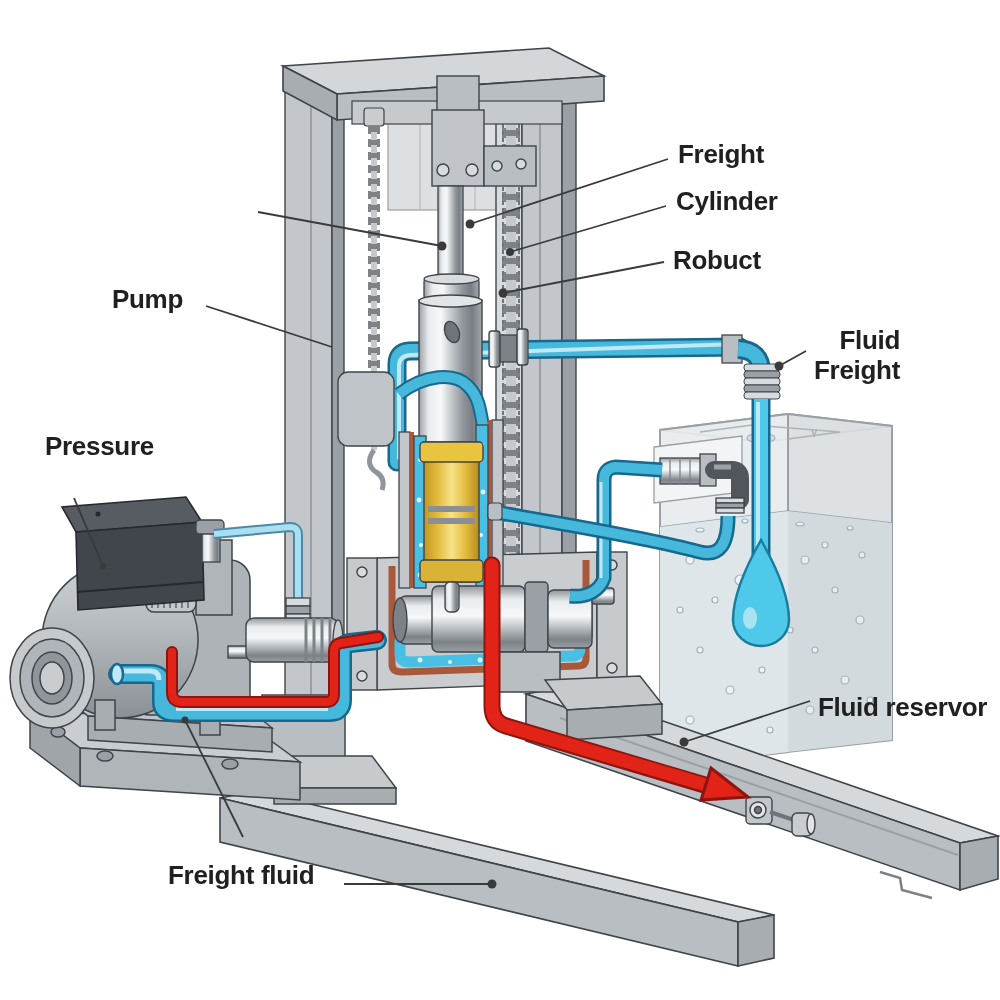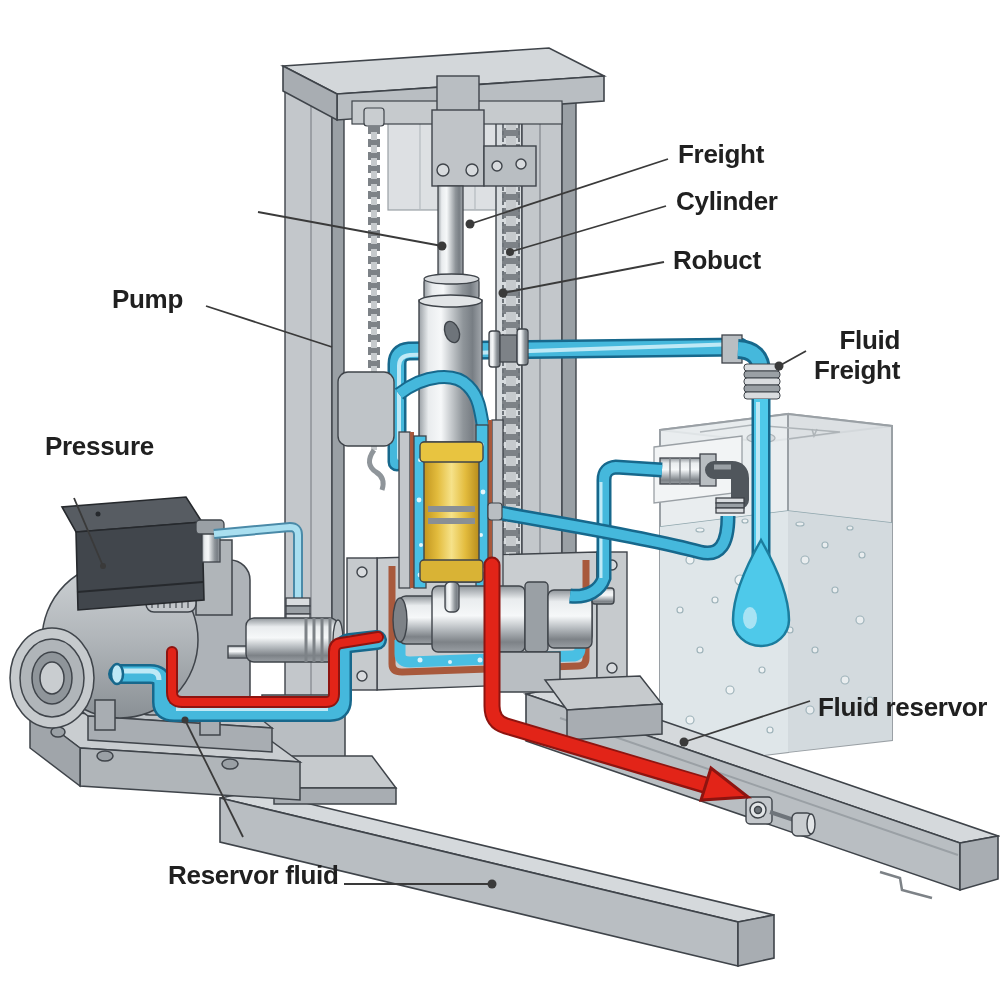--- a/index.html
+++ b/index.html
@@ -400,14 +400,14 @@
 <div class="label" style="left:676px;top:186px;">Cylinder</div>
 <div class="label" style="left:673px;top:245px;">Robuct</div>
 <div class="label" style="left:814px;top:325px;text-align:right;">
   <div>Fluid</div>
   <div>Freight</div>
 </div>
 <div class="label" style="left:45px;top:431px;">
   <div>Pressure</div>
 </div>
 <div class="label" style="left:818px;top:683px;margin-top:9px;">Fluid reservor</div>
-<div class="label" style="left:168px;top:860px;">Reservor fluid</div>
+<div class="label" style="left:168px;top:860px;">Freight fluid</div>
 </div>
 
 </body></html>

